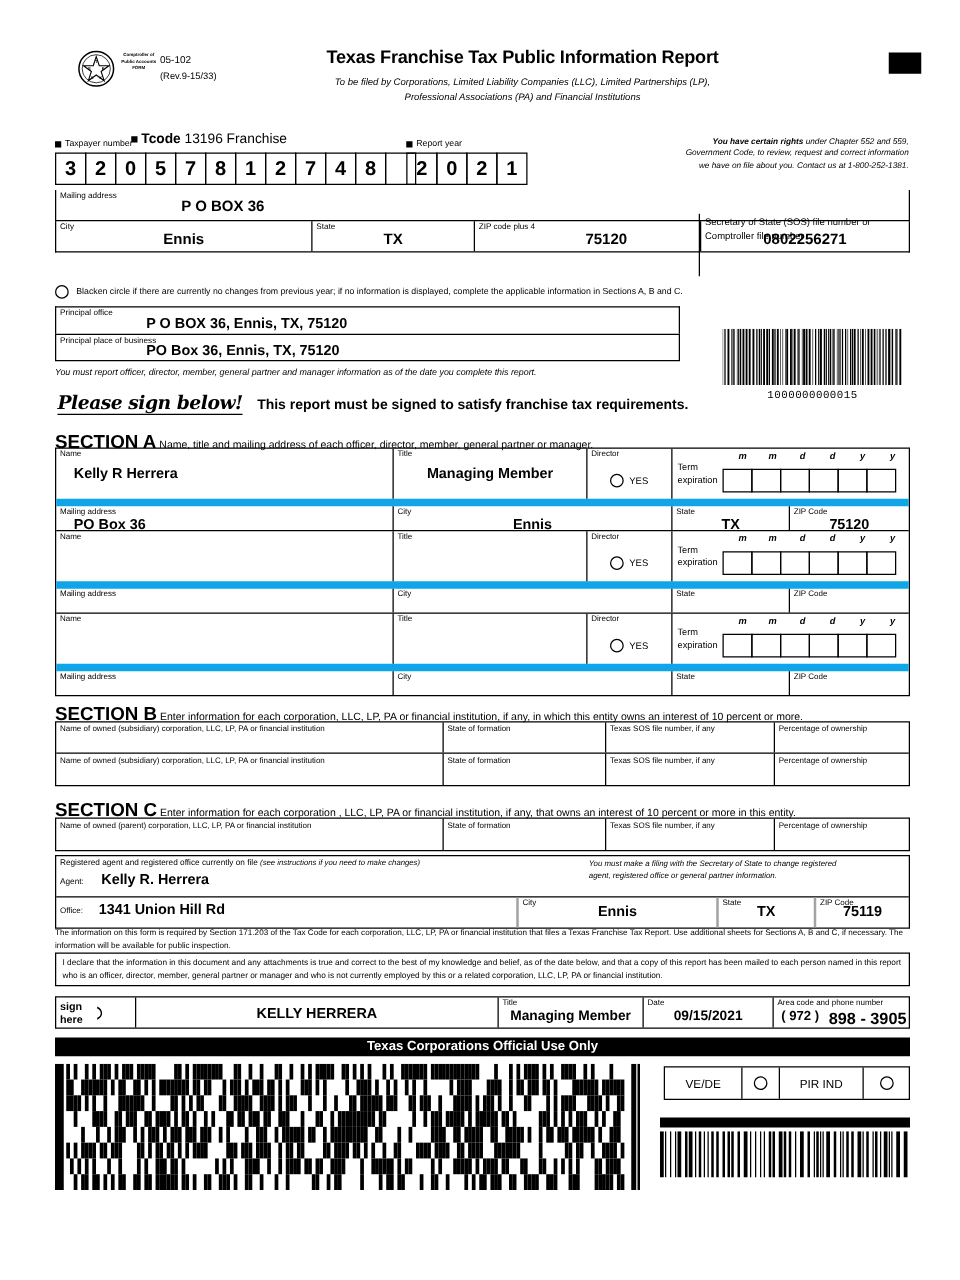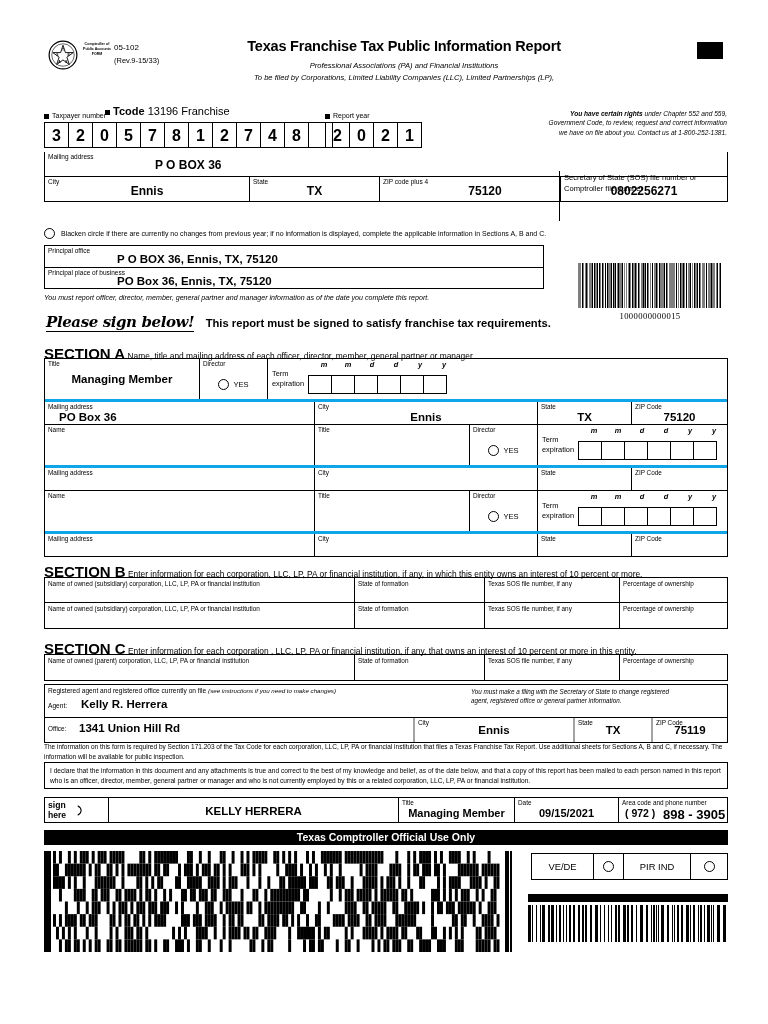--- a/index.html
+++ b/index.html
@@ -11,21 +11,21 @@
     color:#000; position:relative; overflow:hidden;
   }
   .page { position:absolute; left:0; top:0; width:768px; height:1024px; background:#fff; }
   .cell { position:relative; border-right:1px solid #000; }
   .cell:last-child { border-right:none; }
   .sq { display:inline-block; width:5px; height:5px; background:#000; vertical-align:middle; margin-right:3px; }
   .circ { display:inline-block; width:9px; height:9px; border:1px solid #000; border-radius:50%; vertical-align:middle; }
   .circ-lg { width:11px; height:11px; }
 
   
-  #header { position:absolute; left:44px; top:38px; width:684px; height:62px; }
+  #header { position:absolute; left:58px; top:38px; width:684px; height:62px; }
   #seal { position:absolute; left:4px; top:2px; width:30px; height:30px; }
   #formnum { position:absolute; left:70px; top:3px; font-size:8px; line-height:13px; }
   #formnum .r2 { font-size:7.5px; }
   #sealtxt { position:absolute; left:38px; top:4px; width:30px; font-size:3.6px; font-weight:bold;
              line-height:5.2px; text-align:center; }
   #title { position:absolute; left:150px; top:0px; width:420px; text-align:center;
            font-size:14.5px; font-weight:bold; letter-spacing:-0.2px; }
   #subtitle { position:absolute; left:150px; top:22px; width:420px; text-align:center;
               font-style:italic; font-size:7.6px; line-height:11.5px; }
   #regmark { position:absolute; left:653px; top:4px; width:26px; height:17px; background:#000; }
@@ -77,32 +77,32 @@
   #mustreport { position:absolute; left:44px; top:294px; font-size:7.1px; font-style:italic; }
   #signbelow { position:absolute; left:46px; top:313px; }
   #signbelow .script { font-family:"DejaVu Serif", serif; font-style:italic; font-weight:bold;
                        font-size:15px; letter-spacing:-0.4px; border-bottom:1.6px solid #000;
                        padding-bottom:0px; }
   #signbelow .bold { font-size:11.2px; font-weight:bold; margin-left:7px; }
 
   
   #bc1 { position:absolute; left:578px; top:263px; width:144px; height:45px; }
   #bc1num { position:absolute; left:578px; top:311px; width:144px; text-align:center;
-            font-family:Liberation Serif, serif; font-size:8.6px; letter-spacing:0.4px; }
+            font-family:Liberation Mono, monospace; font-size:8.6px; letter-spacing:0.4px; }
 
   
   .sec-h { position:absolute; left:44px; font-size:8.4px; }
   .sec-h b { font-size:15px; }
 
   
   #secA { position:absolute; left:44px; top:358px; width:684px; border:1px solid #000; }
   .a-block { border-bottom:1px solid #000; }
   .a-block.last { border-bottom:none; }
   .a-top { display:flex; height:40px; }
-  .a-bot { display:flex; height:25px; border-top:3px solid #0ea5e9;justify-content:space-between; }
+  .a-bot { display:flex; height:25px; border-top:6px solid #0ea5e9;justify-content:space-between; }
   .a-c { position:relative; border-right:1px solid #000; }
   .a-c:last-child { border-right:none; }
   .a-l { position:absolute; left:3px; top:1px; font-size:6.4px; }
   .a-v { position:absolute; left:0; right:0; top:14px; text-align:center;
          font-weight:bold; font-size:11.5px; }
   .a-v.lf { text-align:left; left:14px; }
   .a-dir { display:flex; align-items:center; justify-content:center; height:100%; padding-top:10px; }
   .a-dir .yes { font-size:7.6px; margin-left:4px; }
   .a-term { display:flex; align-items:center; height:100%; }
   .a-term .tl { font-size:7.4px; line-height:9.6px; padding-left:4px; width:40px; }
@@ -179,22 +179,22 @@
       <text x="15.4" y="31" font-size="4.4" font-family="Liberation Sans, sans-serif" text-anchor="middle" font-weight="bold">A</text>
       <text x="12.6" y="21.5" font-size="4.4" font-family="Liberation Sans, sans-serif" text-anchor="middle" font-weight="bold">S</text>
     </svg>
     <div id="sealtxt">Comptroller of Public Accounts FORM</div>
     <div id="formnum">
       <div>05-102</div>
       <div class="r2">(Rev.9-15/33)</div>
     </div>
     <div id="title">Texas Franchise Tax Public Information Report</div>
     <div id="subtitle">
+      <div>To be filed by Corporations, Limited Liability Companies (LLC), Limited Partnerships (LP),</div>
       <div>Professional Associations (PA) and Financial Institutions</div>
-      <div>To be filed by Corporations, Limited Liability Companies (LLC), Limited Partnerships (LP),</div>
     </div>
     <div id="regmark"></div>
   </div>
 
   <div id="tcode">
     <span class="sq"></span><span>Tcode</span>
     <span class="num">13196</span>
     <span class="num">Franchise</span>
   </div>
 
@@ -227,21 +227,21 @@
   <div id="ryear">
       <div class="d">2</div>
       <div class="d">0</div>
       <div class="d">2</div>
       <div class="d">1</div>
     </div>
 
   <div id="nameblk">
 
 
-    <div class="nb-row" style="height:25px;padding-left:10px;">
+    <div class="nb-row" style="height:25px;">
       <div class="nb-lbl">Mailing address</div>
       <div class="nb-val" style="width:516px;text-align:left;padding-left:100px;padding-top:6px;">P O BOX 36</div>
       <div id="sosbox">
         <div class="h">
           <span>Secretary of State (SOS) file number or</span><br><span>Comptroller file number</span>
         </div>
       </div>
     </div>
 
     <div class="nb-row" style="height:25px;display:flex;">
@@ -363,20 +363,24 @@
       <rect x="283" y="0" width="3" height="90" fill="#000"></rect>
     </svg>
   <div id="bc1num">1000000000015</div>
 
   <div class="sec-h" style="top:345px;">
     <b>SECTION A</b><span>  Name, title and mailing address of each officer, director, member, general partner  or manager.</span>
   </div>
   <div id="secA">
       <div class="a-block">
         <div class="a-top">
+          <div class="a-c" style="width:270px;">
+            <div class="a-l">Name</div>
+            <div class="a-v lf">Kelly R Herrera</div>
+          </div>
           <div class="a-c" style="width:155px;">
             <div class="a-l">Title</div>
             <div class="a-v">Managing Member</div>
           </div>
           <div class="a-c" style="width:68px;">
             <div class="a-l">Director</div>
             <div class="a-dir">
               <span class="circ circ-lg" style=""></span>
               <span class="yes">YES</span>
             </div>
@@ -663,21 +667,21 @@
       <div class="l">Date</div>
       <div class="v" style="left:0;right:0;text-align:center;top:9px;font-size:11px;">09/15/2021</div>
     </div>
     <div class="c" style="width:108px;">
       <div class="l">Area code and phone number</div>
       <div class="v" style="left:6px;top:9px;font-size:10.5px;">( 972 )</div>
       <div class="v" style="left:44px;top:9px;font-size:13px;">898 - 3905</div>
     </div>
   </div>
 
-  <div id="official">Texas Comptroller Official Use Only</div>
+  <div id="official">Texas Corporations Official Use Only</div>
 
   <svg id="bc2d" viewBox="0 0 470 101" preserveAspectRatio="none">
       <rect x="0" y="0" width="7" height="101" fill="#000"></rect>
       <rect x="461" y="0" width="4" height="101" fill="#000"></rect>
       <rect x="466" y="0" width="2" height="101" fill="#000"></rect>
       <rect x="9" y="0" width="2.9766666666666666" height="12.625" fill="#000"></rect>
       <rect x="14.953333333333333" y="0" width="2.9766666666666666" height="12.625" fill="#000"></rect>
       <rect x="23.883333333333333" y="0" width="2.9766666666666666" height="12.625" fill="#000"></rect>
       <rect x="29.836666666666666" y="0" width="2.9766666666666666" height="12.625" fill="#000"></rect>
       <rect x="35.79" y="0" width="2.9766666666666666" height="12.625" fill="#000"></rect>

